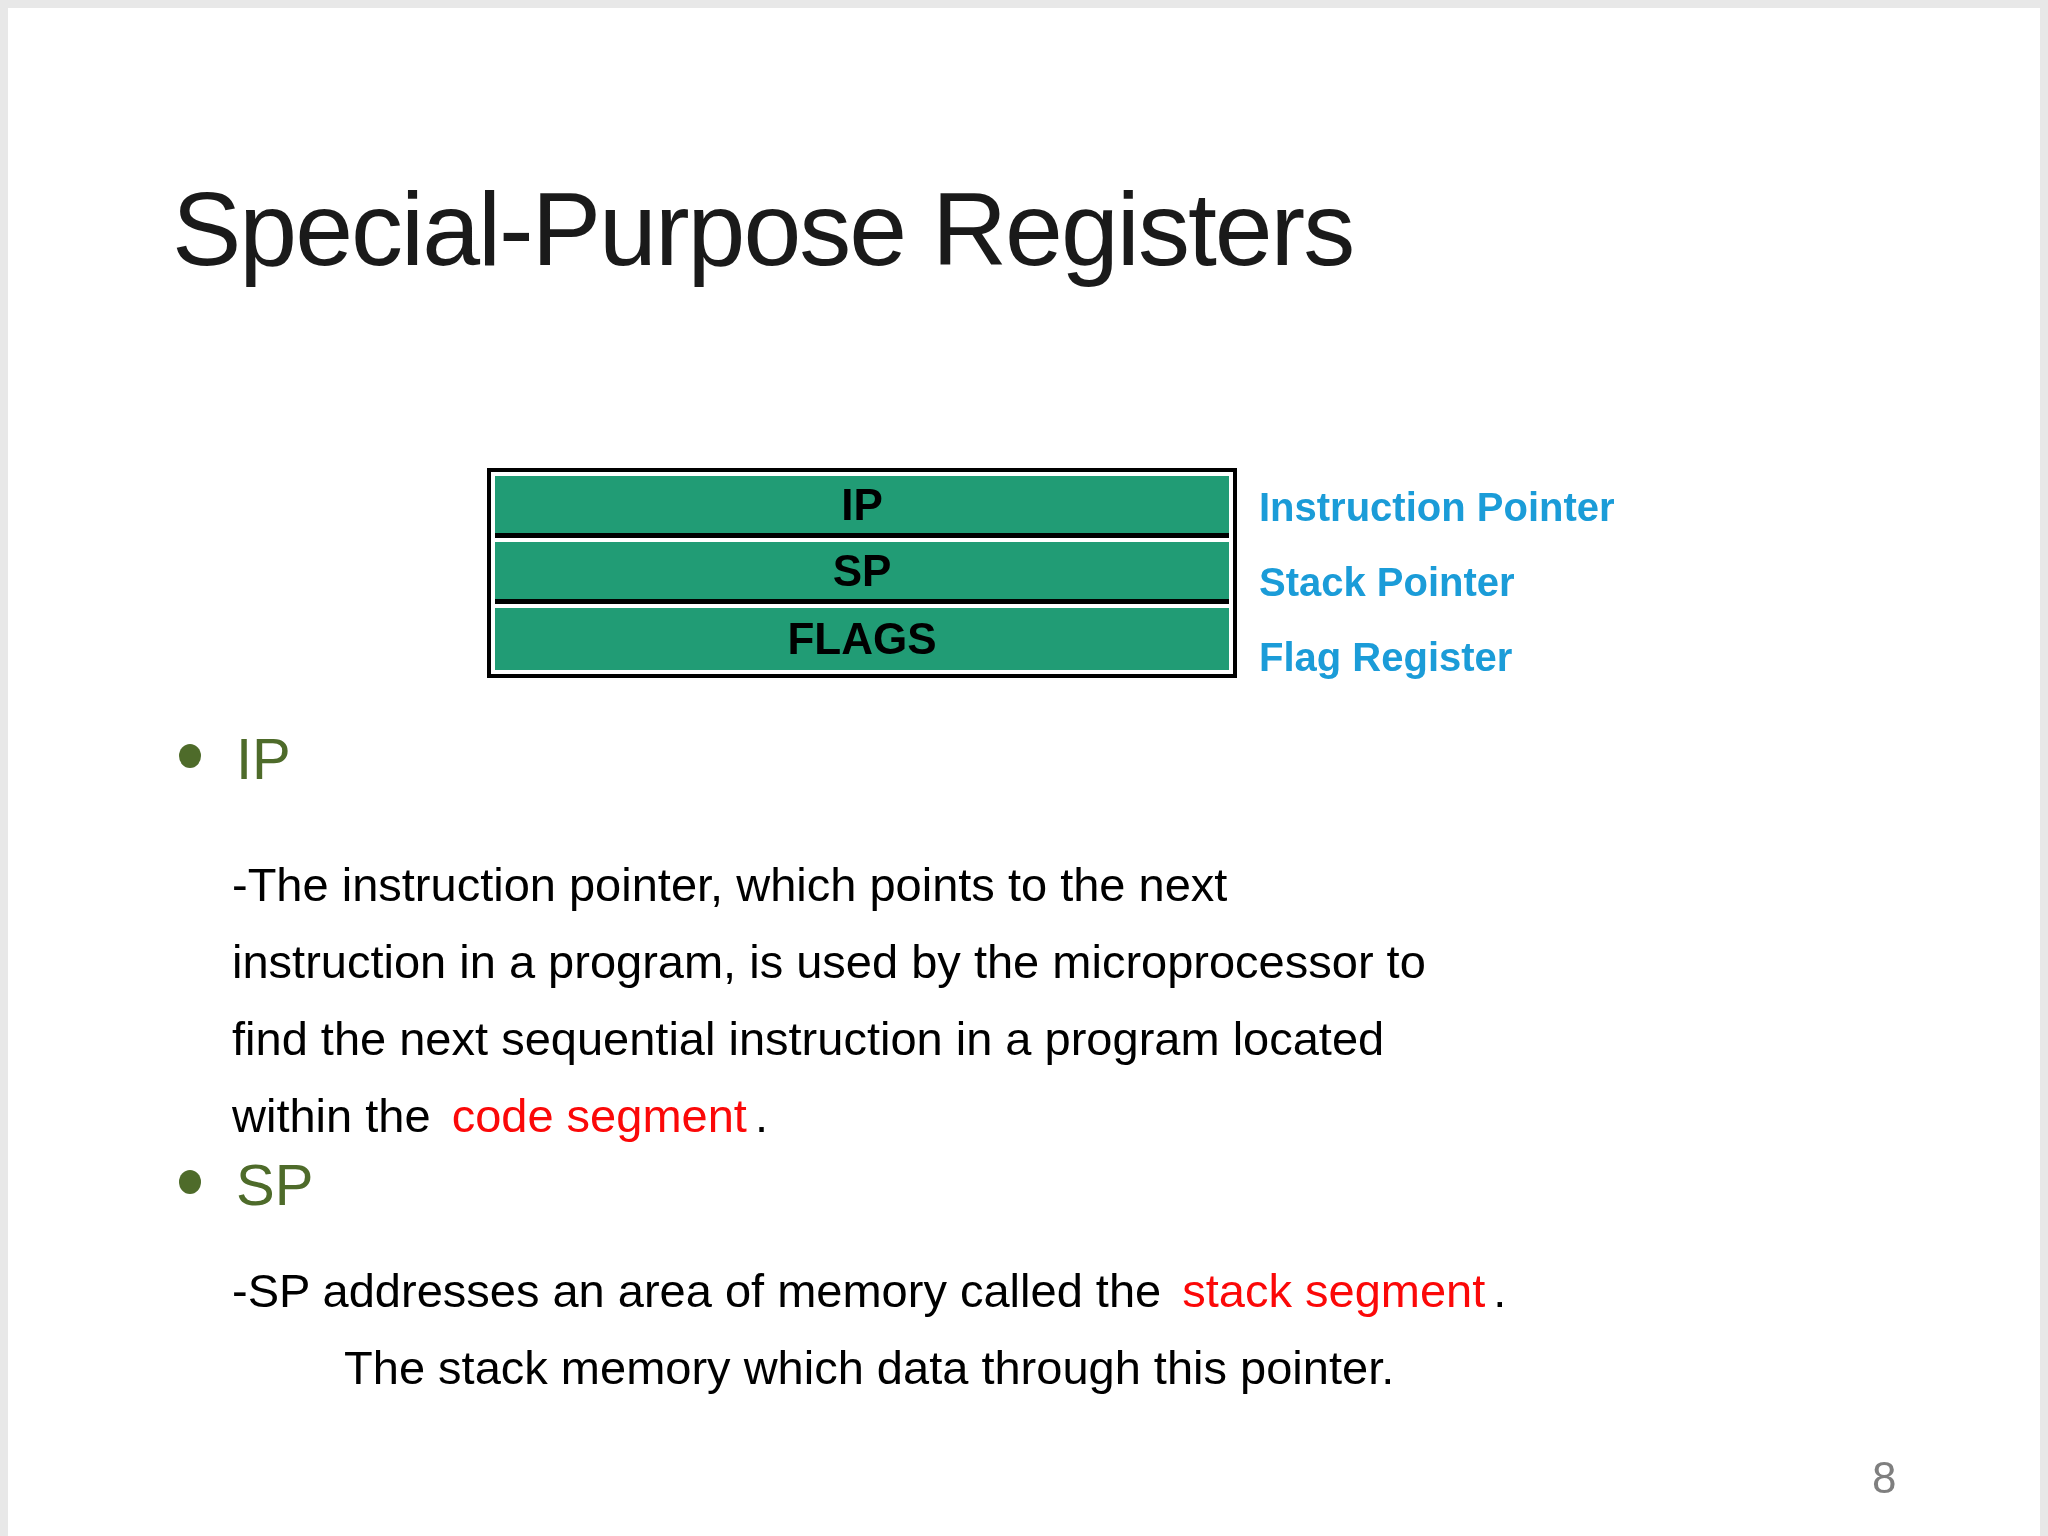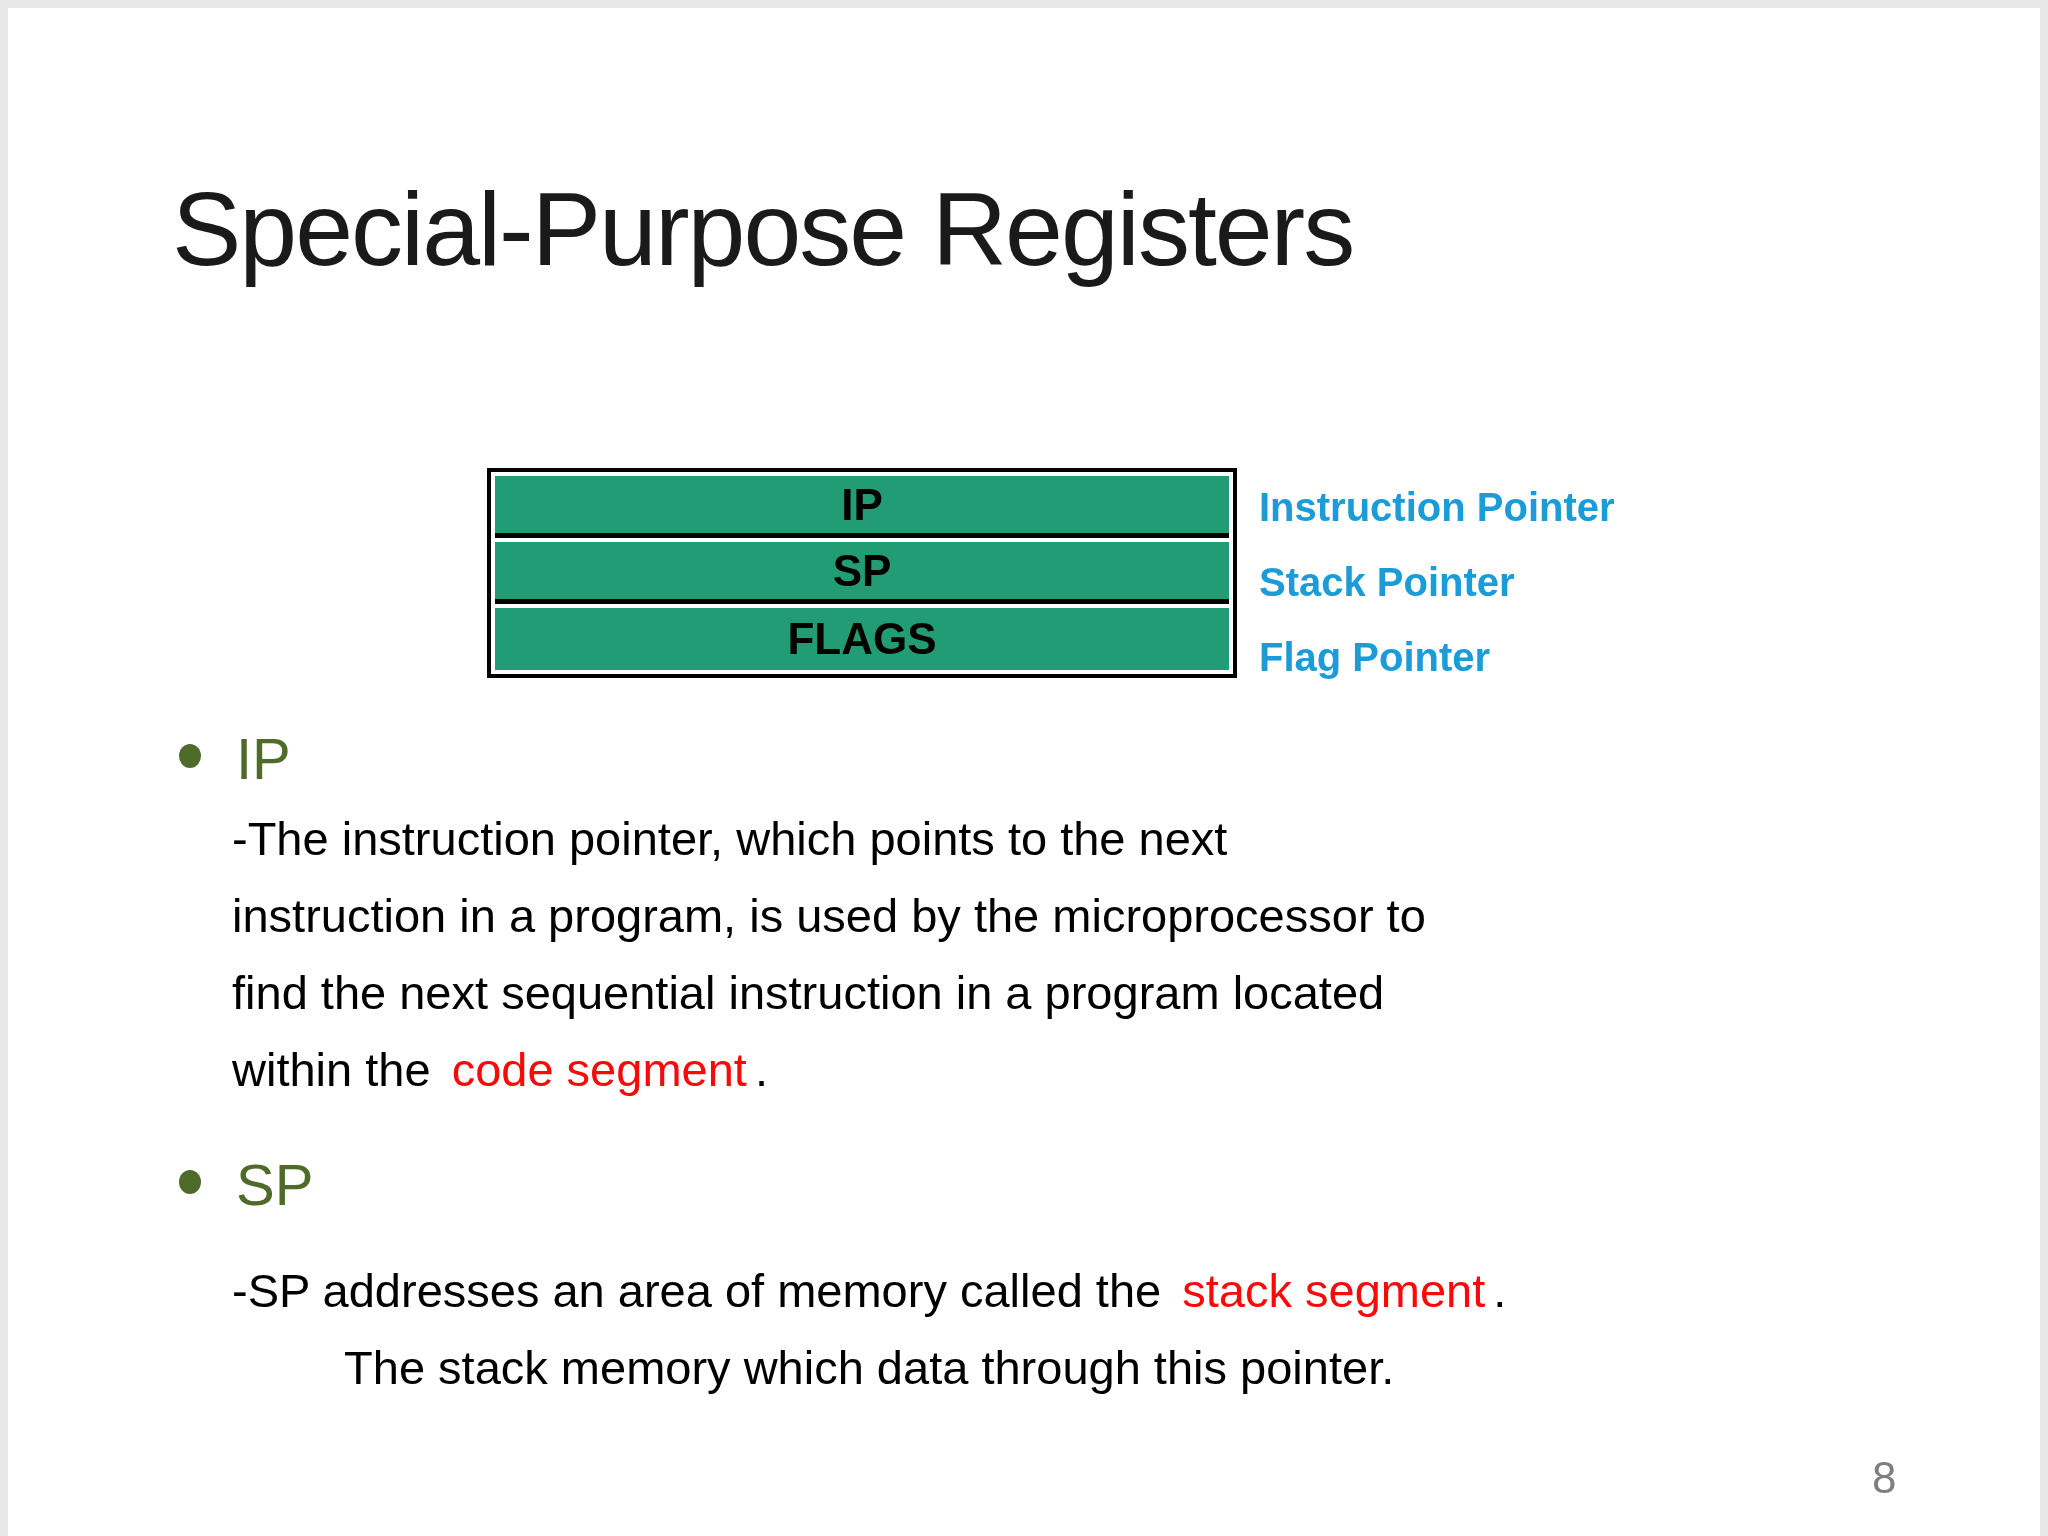--- a/index.html
+++ b/index.html
@@ -93,21 +93,21 @@
   }
 
   
   .para {
     position: absolute;
     left: 212px;
     font-size: 47px;
     line-height: 73px;
     color: var(--body-text, #000000);
   }
-  .para.ip { top: 786px; }
+  .para.ip { top: 832px; }
   .para.sp { top: 1238px; text-align: center; }
   .para-line { white-space: nowrap; }
   .seg-red { color: var(--accent-red, #ff0000); }
 
   
   .page-number {
     position: absolute;
     left: 1860px;
     top: 1441px;
     font-size: 44px;
@@ -129,21 +129,21 @@
       <span class="register-name">SP</span>
     </div>
     <div class="register-row">
       <span class="register-name">FLAGS</span>
     </div>
   </div>
 
   <div class="register-labels">
     <div class="register-label">Instruction Pointer</div>
     <div class="register-label">Stack Pointer</div>
-    <div class="register-label">Flag Pointer</div>
+    <div class="register-label">Flag Register</div>
   </div>
 
   <div class="bullet-heading ip">
     <span class="bullet-dot"></span>
     <span class="bullet-label">IP</span>
   </div>
 
   <div class="para ip">
     <div class="para-line"><span>-The instruction pointer, which points to the next</span></div>
     <div class="para-line"><span>instruction in a program, is used by the microprocessor to</span></div>

